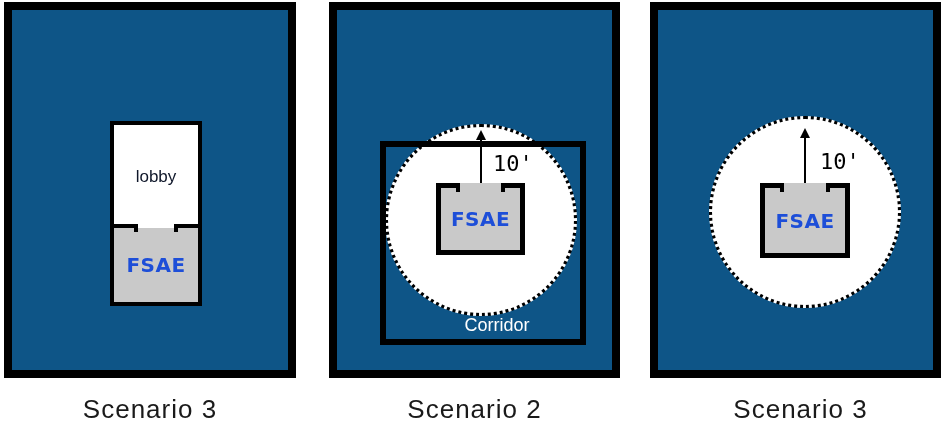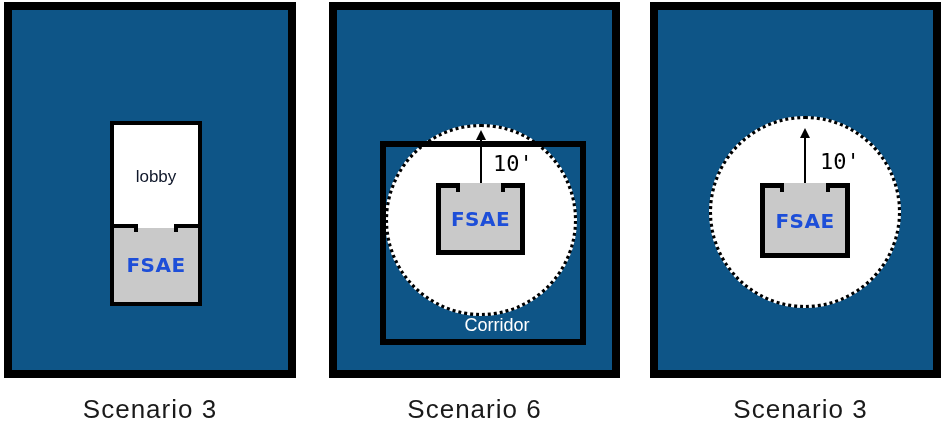--- a/index.html
+++ b/index.html
@@ -136,14 +136,14 @@
     <span class="fsae-label">FSAE</span>
   </div>
   <div class="distance-arrow">
     <div class="arrow-head"></div>
     <div class="arrow-line"></div>
   </div>
   <span class="distance-label">10'</span>
 </div>
 
 <div class="caption" id="caption1">Scenario 3</div>
-<div class="caption" id="caption2">Scenario 6</div>
+<div class="caption" id="caption2">Scenario 2</div>
 <div class="caption" id="caption3">Scenario 3</div>
 
 </body></html>

